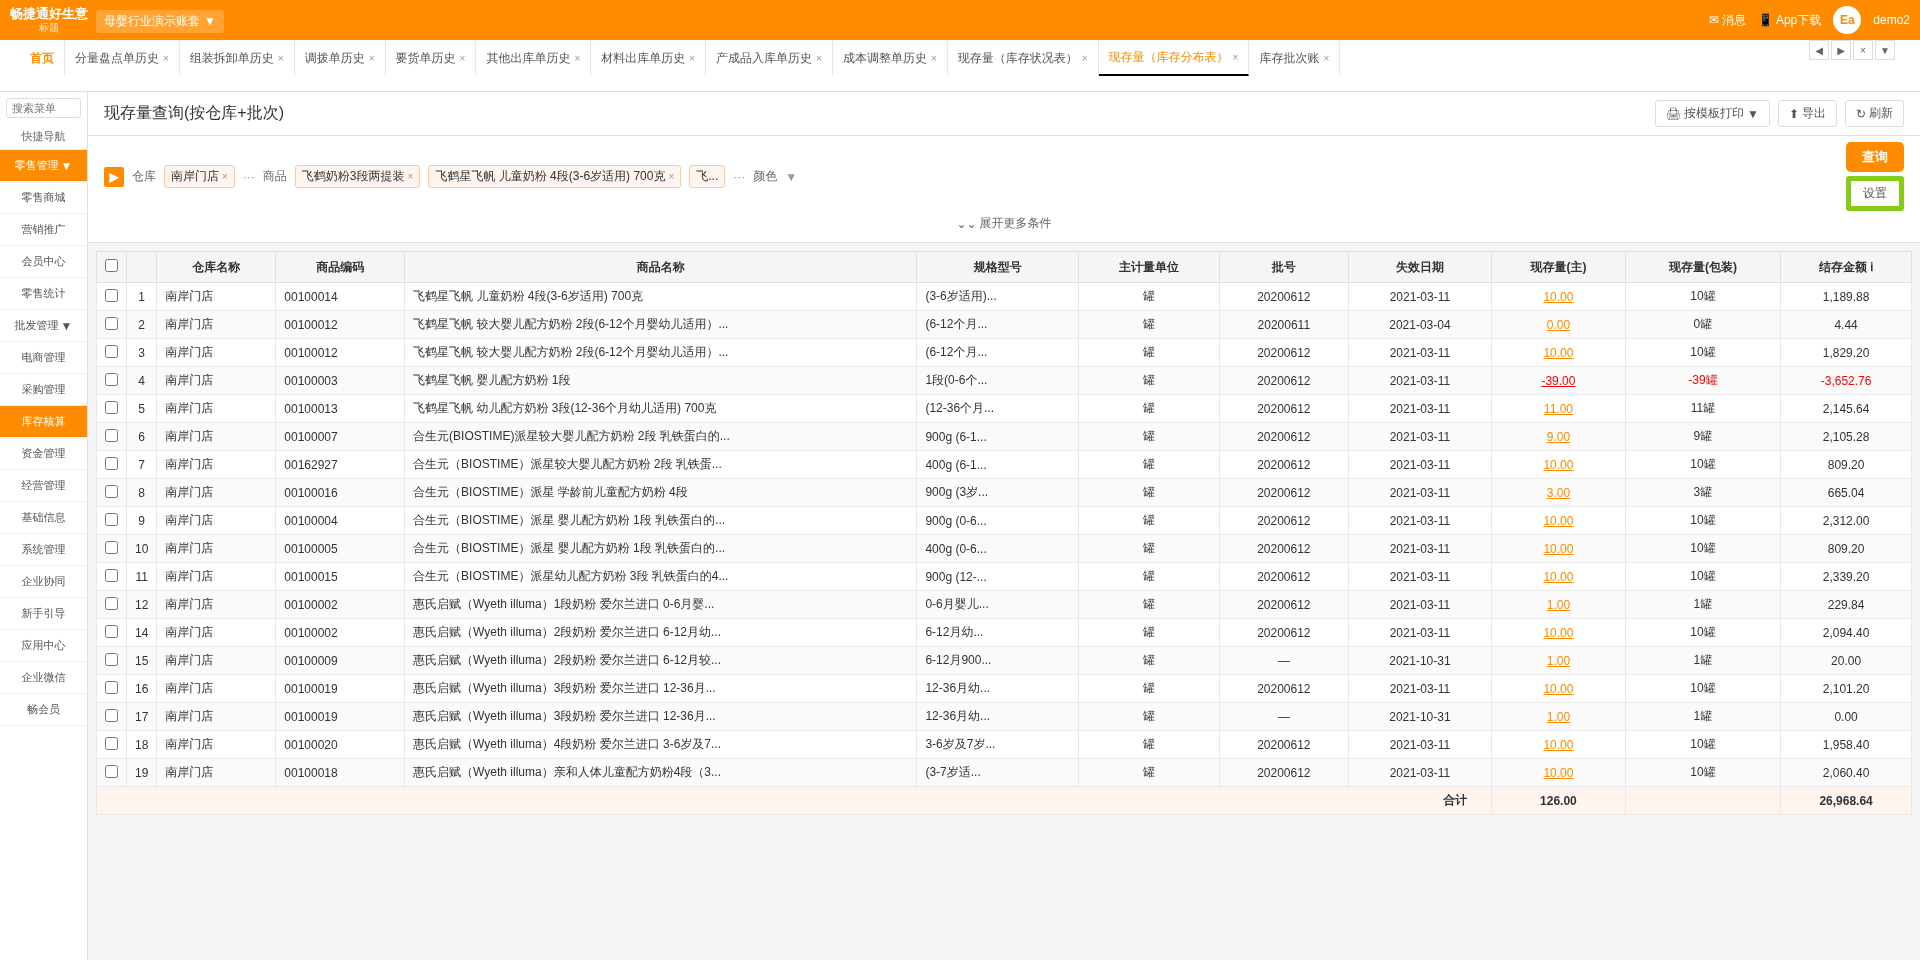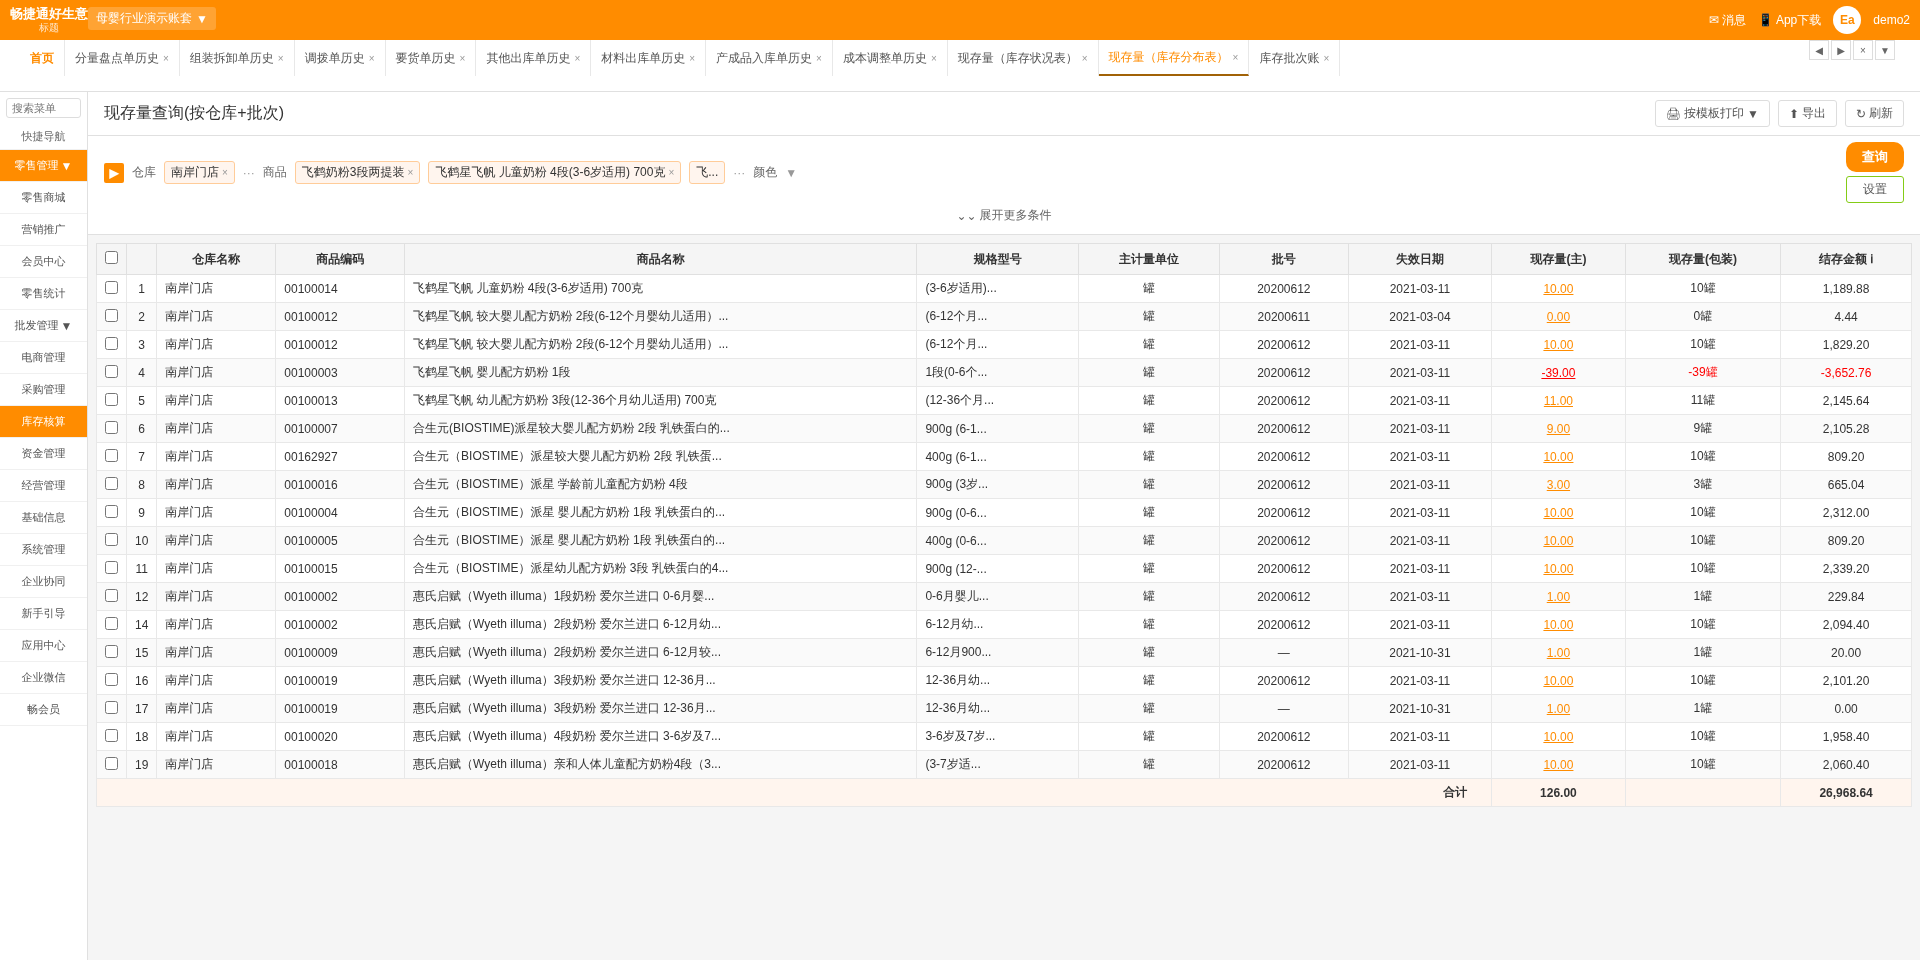--- a/index.html
+++ b/index.html
@@ -1,29 +1,29 @@
 <!DOCTYPE html>
 <html><head>
   <meta charset="utf-8">
   <style>
     * { box-sizing: border-box; margin: 0; padding: 0; font-family: 'Microsoft YaHei', Arial, sans-serif; font-size: 12px; }
     body { background: #f5f5f5; display: flex; flex-direction: column; height: 960px; overflow: hidden; }
 
     
     .top-bar { background: #ff8c00; display: flex; align-items: center; justify-content: space-between; height: 40px; padding: 0 10px; }
-    .top-bar-left { display: flex; align-items: flex-start; }
+    .top-bar-left { display: flex; align-items: flex-end; gap: 8px; }
     .industry-select { background: rgba(255,255,255,0.2); border: none; color: white; padding: 3px 8px; border-radius: 3px; font-size: 12px; display: flex; align-items: center; gap: 4px; cursor: pointer; }
     .top-bar-right { display: flex; align-items: center; gap: 12px; color: white; font-size: 12px; }
     .top-bar-right span { cursor: pointer; display: flex; align-items: center; gap: 3px; }
     .avatar { width: 28px; height: 28px; border-radius: 50%; background: #fff; display: flex; align-items: center; justify-content: center; color: #ff8c00; font-weight: bold; font-size: 12px; }
 
     
     .nav-tabs { background: #fff; border-bottom: 1px solid #e0e0e0; display: flex; align-items: flex-start; height: 52px; overflow: hidden; padding: 0 20px; }
     .nav-tab { padding: 0 10px; height: 36px; display: flex; align-items: center; gap: 4px; cursor: pointer; border-right: 1px solid #e8e8e8; white-space: nowrap; font-size: 12px; color: #555; position: relative; }
-    .nav-tab.active { color: #ff8c00; border-bottom: 2px solid #a16207; }
+    .nav-tab.active { color: #ff8c00; border-bottom: 2px solid #000000; }
     .nav-tab .close-icon { color: #999; font-size: 10px; cursor: pointer; }
     .nav-tab-home { color: #ff8c00; font-weight: bold; }
     .nav-arrows { display: flex; gap: 2px; margin-left: auto; padding: 0 5px; }
     .nav-arrow-btn { width: 20px; height: 20px; border: 1px solid #ddd; background: #fff; cursor: pointer; display: flex; align-items: center; justify-content: center; font-size: 10px; color: #666; }
 
     
     .main-layout { display: flex; flex: 1; overflow: hidden; }
 
     
     .sidebar { width: 88px; background: #fff; border-right: 1px solid #e0e0e0; display: flex; flex-direction: column; overflow-y: auto; }
@@ -45,22 +45,22 @@
     .btn-export { display: flex; align-items: center; gap: 3px; padding: 4px 10px; border: 1px solid #ddd; background: white; cursor: pointer; border-radius: 3px; color: #555; font-size: 12px; }
     .btn-refresh { display: flex; align-items: center; gap: 3px; padding: 4px 10px; border: 1px solid #ddd; background: white; cursor: pointer; border-radius: 3px; color: #555; font-size: 12px; }
     .filter-toggle-icon { width: 20px; height: 20px; background: #ff8c00; color: white; border: none; cursor: pointer; border-radius: 2px; display: flex; align-items: center; justify-content: center; font-size: 12px; font-weight: bold; }
     .filter-label { color: #666; font-size: 12px; white-space: nowrap; }
     .filter-tag { display: flex; align-items: center; gap: 3px; background: #fff5ee; border: 1px solid #ffcc99; border-radius: 3px; padding: 2px 6px; font-size: 12px; color: #333; }
     .filter-tag .close { color: #999; cursor: pointer; font-size: 10px; }
     .filter-more { color: #999; cursor: pointer; font-size: 12px; }
     .filter-dropdown-arrow { color: #999; cursor: pointer; }
 
     
-    .btn-query { background: #ff8c00; color: white; border: none; padding: 6px 16px; border-radius: 10px; cursor: pointer; font-size: 13px; font-weight: bold; }
-    .btn-settings { background: white; color: #555; border: 1px solid #84cc16; padding: 4px 12px; border-radius: 3px; cursor: pointer; font-size: 12px; display: block; }
+    .btn-query { background: #ff8c00; color: white; border: none; padding: 6px 16px; border-radius: 5px; cursor: pointer; font-size: 13px; font-weight: bold; }
+    .btn-settings { background: white; color: #555; border: 5px solid #84cc16; padding: 4px 12px; border-radius: 3px; cursor: pointer; font-size: 12px; display: block; }
 
     
     .table-container { flex: 1; overflow: auto; padding: 8px; }
     .data-table { width: 100%; border-collapse: collapse; background: #fff; }
     .data-table th { background: #f5f5f5; border: 1px solid #e0e0e0; padding: 6px 8px; text-align: center; font-size: 12px; color: #333; white-space: nowrap; position: sticky; top: 0; z-index: 1; }
     .data-table td { border: 1px solid #e8e8e8; padding: 5px 8px; font-size: 12px; color: #333; white-space: nowrap; }
     .data-table tr:nth-child(even) { background: #fafafa; }
     .data-table .num-col { text-align: center; }
     .data-table .link { color: #ff8c00; cursor: pointer; text-decoration: underline; text-align: center; }
     .data-table .red { color: red; }

